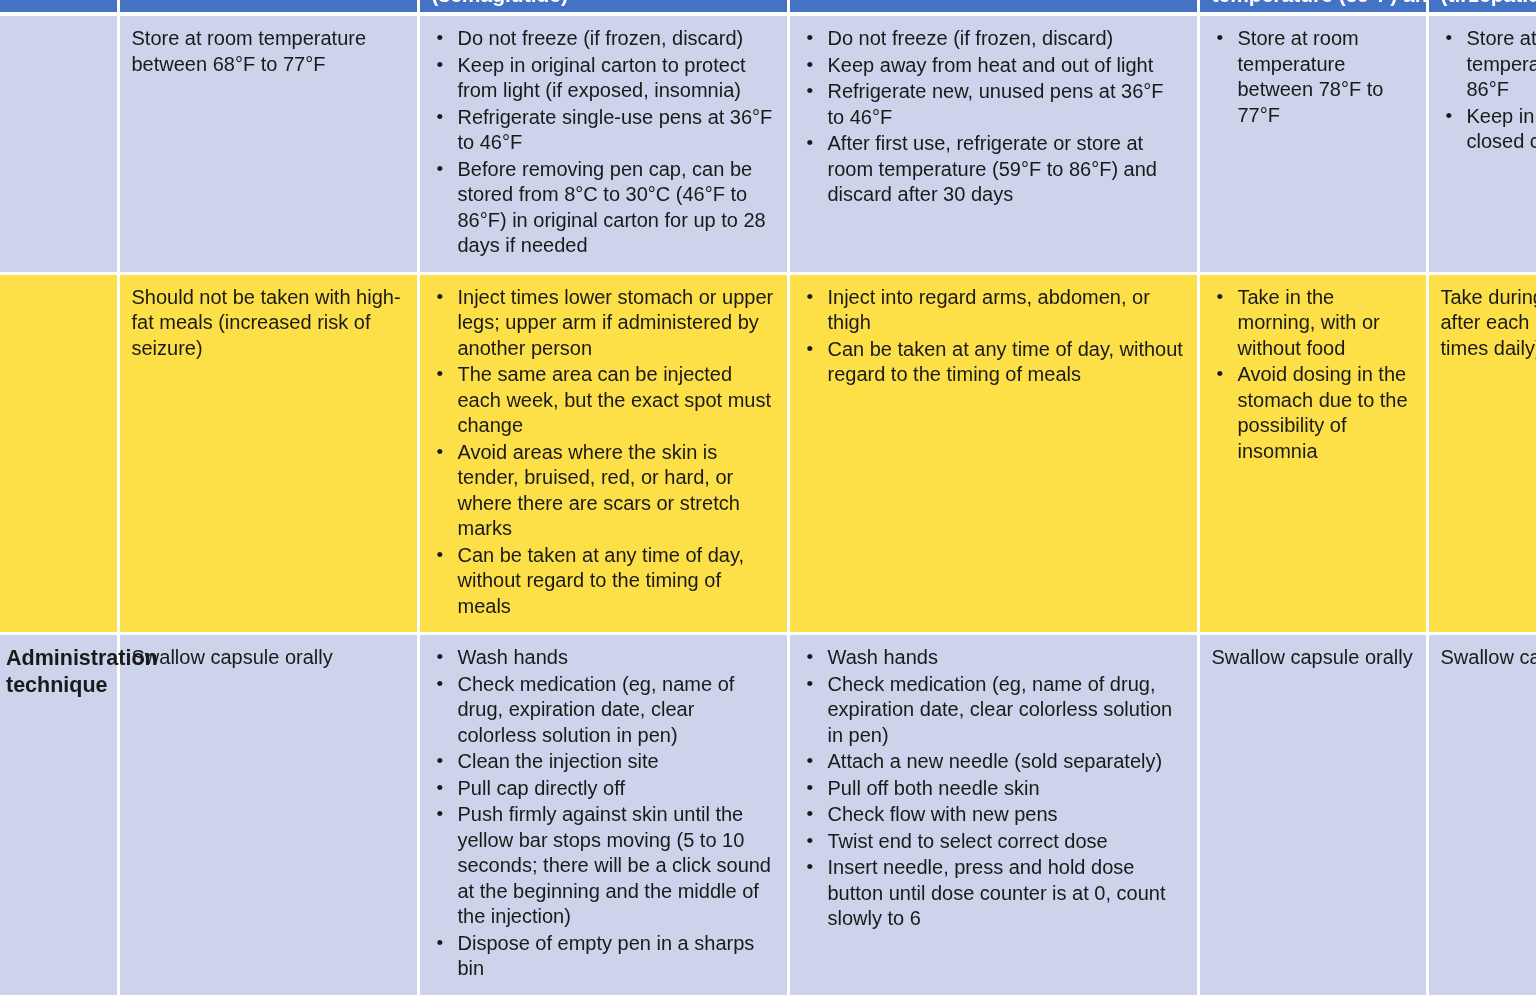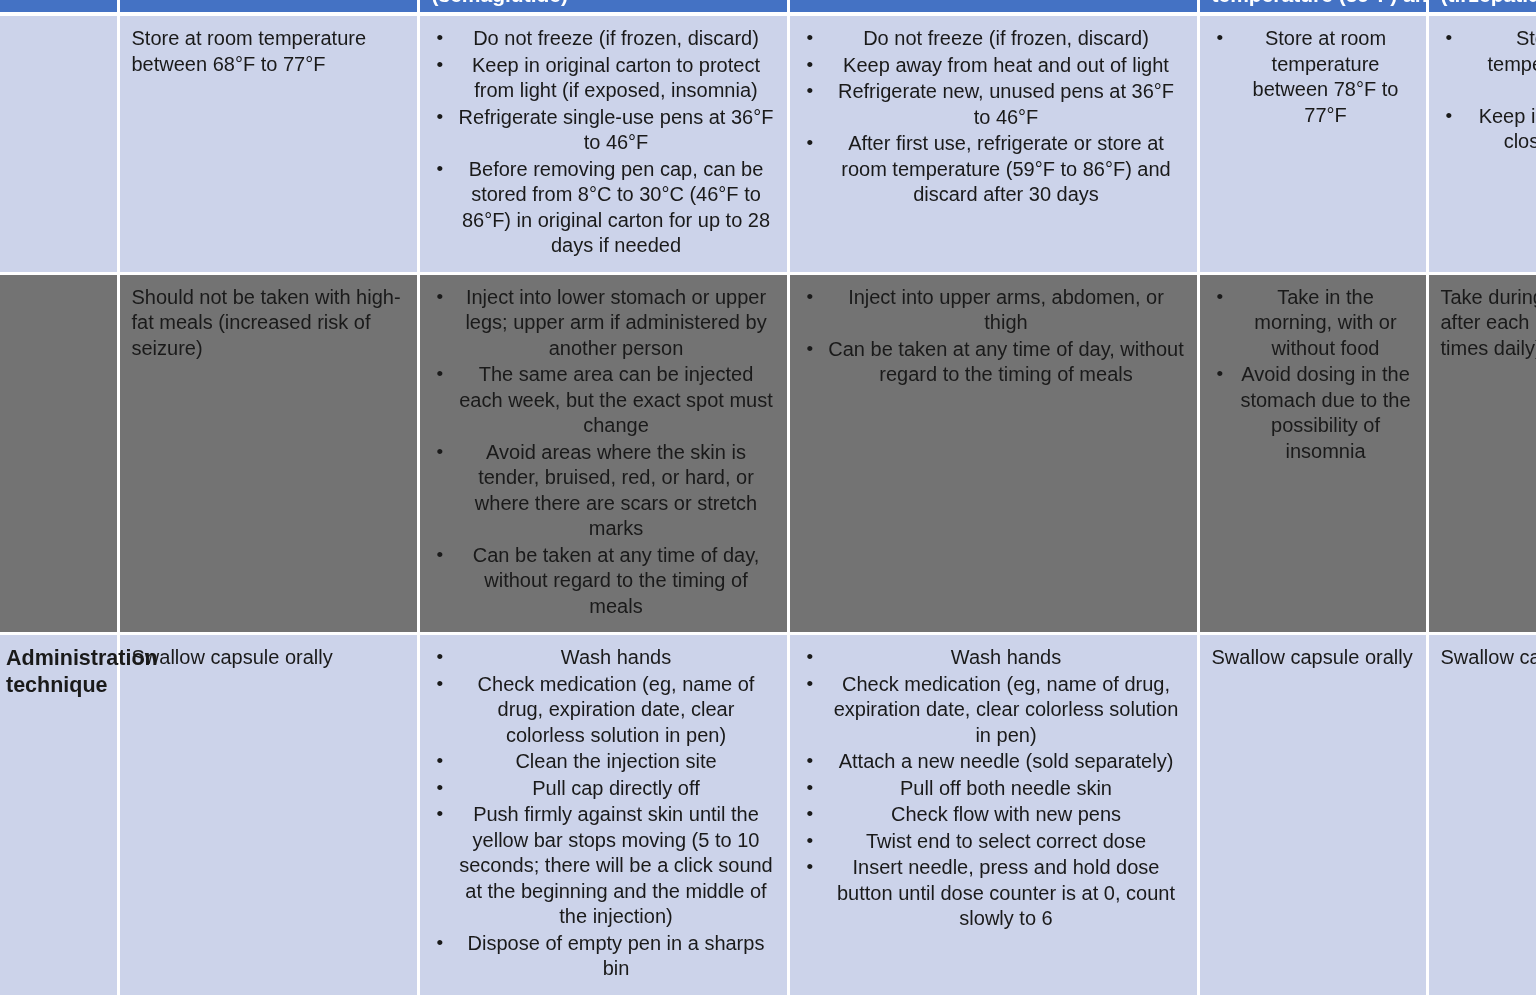--- a/index.html
+++ b/index.html
@@ -61,34 +61,33 @@
     line-height: 1.275;
     color: #1a1a1a;
     padding: 10px 12px 12px 12px;
     border-left: 3px solid #8b5cf6;
     border-right: 3px solid #ffffff;
     border-bottom: 3px solid #ffffff;
   }
   tbody td.first { border-left: none; }
 
   tbody tr.band-dark td { background: #CCD3EA; }
-  tbody tr.band-light td { background: #737373; }
+  tbody tr.band-light td { background: #fde047; }
 
   td.rowhdr {
     font-weight: bold;
     font-size: 21.5px;
     padding-left: 6px;
     padding-right: 4px;
   }
 
   ul.cell-list {
     list-style: none;
     margin: 0;
     padding: 0;
-    text-align: center;
   }
   ul.cell-list > li {
     position: relative;
     padding-left: 26px;
     margin: 0 0 1px 0;
   }
   ul.cell-list > li::before {
     content: "\2022";
     position: absolute;
     left: 5px;
@@ -169,30 +168,30 @@
 
       <tr class="band-light">
         <td class="first rowhdr"></td>
 
         <td>
           <p class="cell-p">Should not be taken with high-fat meals (increased risk of seizure)</p>
         </td>
 
         <td>
           <ul class="cell-list">
-            <li>Inject into lower stomach or upper legs; upper arm if administered by another person</li>
+            <li>Inject times lower stomach or upper legs; upper arm if administered by another person</li>
             <li>The same area can be injected each week, but the exact spot must change</li>
             <li>Avoid areas where the skin is tender, bruised, red, or hard, or where there are scars or stretch marks</li>
             <li>Can be taken at any time of day, without regard to the timing of meals</li>
           </ul>
         </td>
 
         <td>
           <ul class="cell-list">
-            <li>Inject into upper arms, abdomen, or thigh</li>
+            <li>Inject into regard arms, abdomen, or thigh</li>
             <li>Can be taken at any time of day, without regard to the timing of meals</li>
           </ul>
         </td>
 
         <td>
           <ul class="cell-list">
             <li>Take in the morning, with or without food</li>
             <li>Avoid dosing in the stomach due to the possibility of insomnia</li>
           </ul>
         </td>

